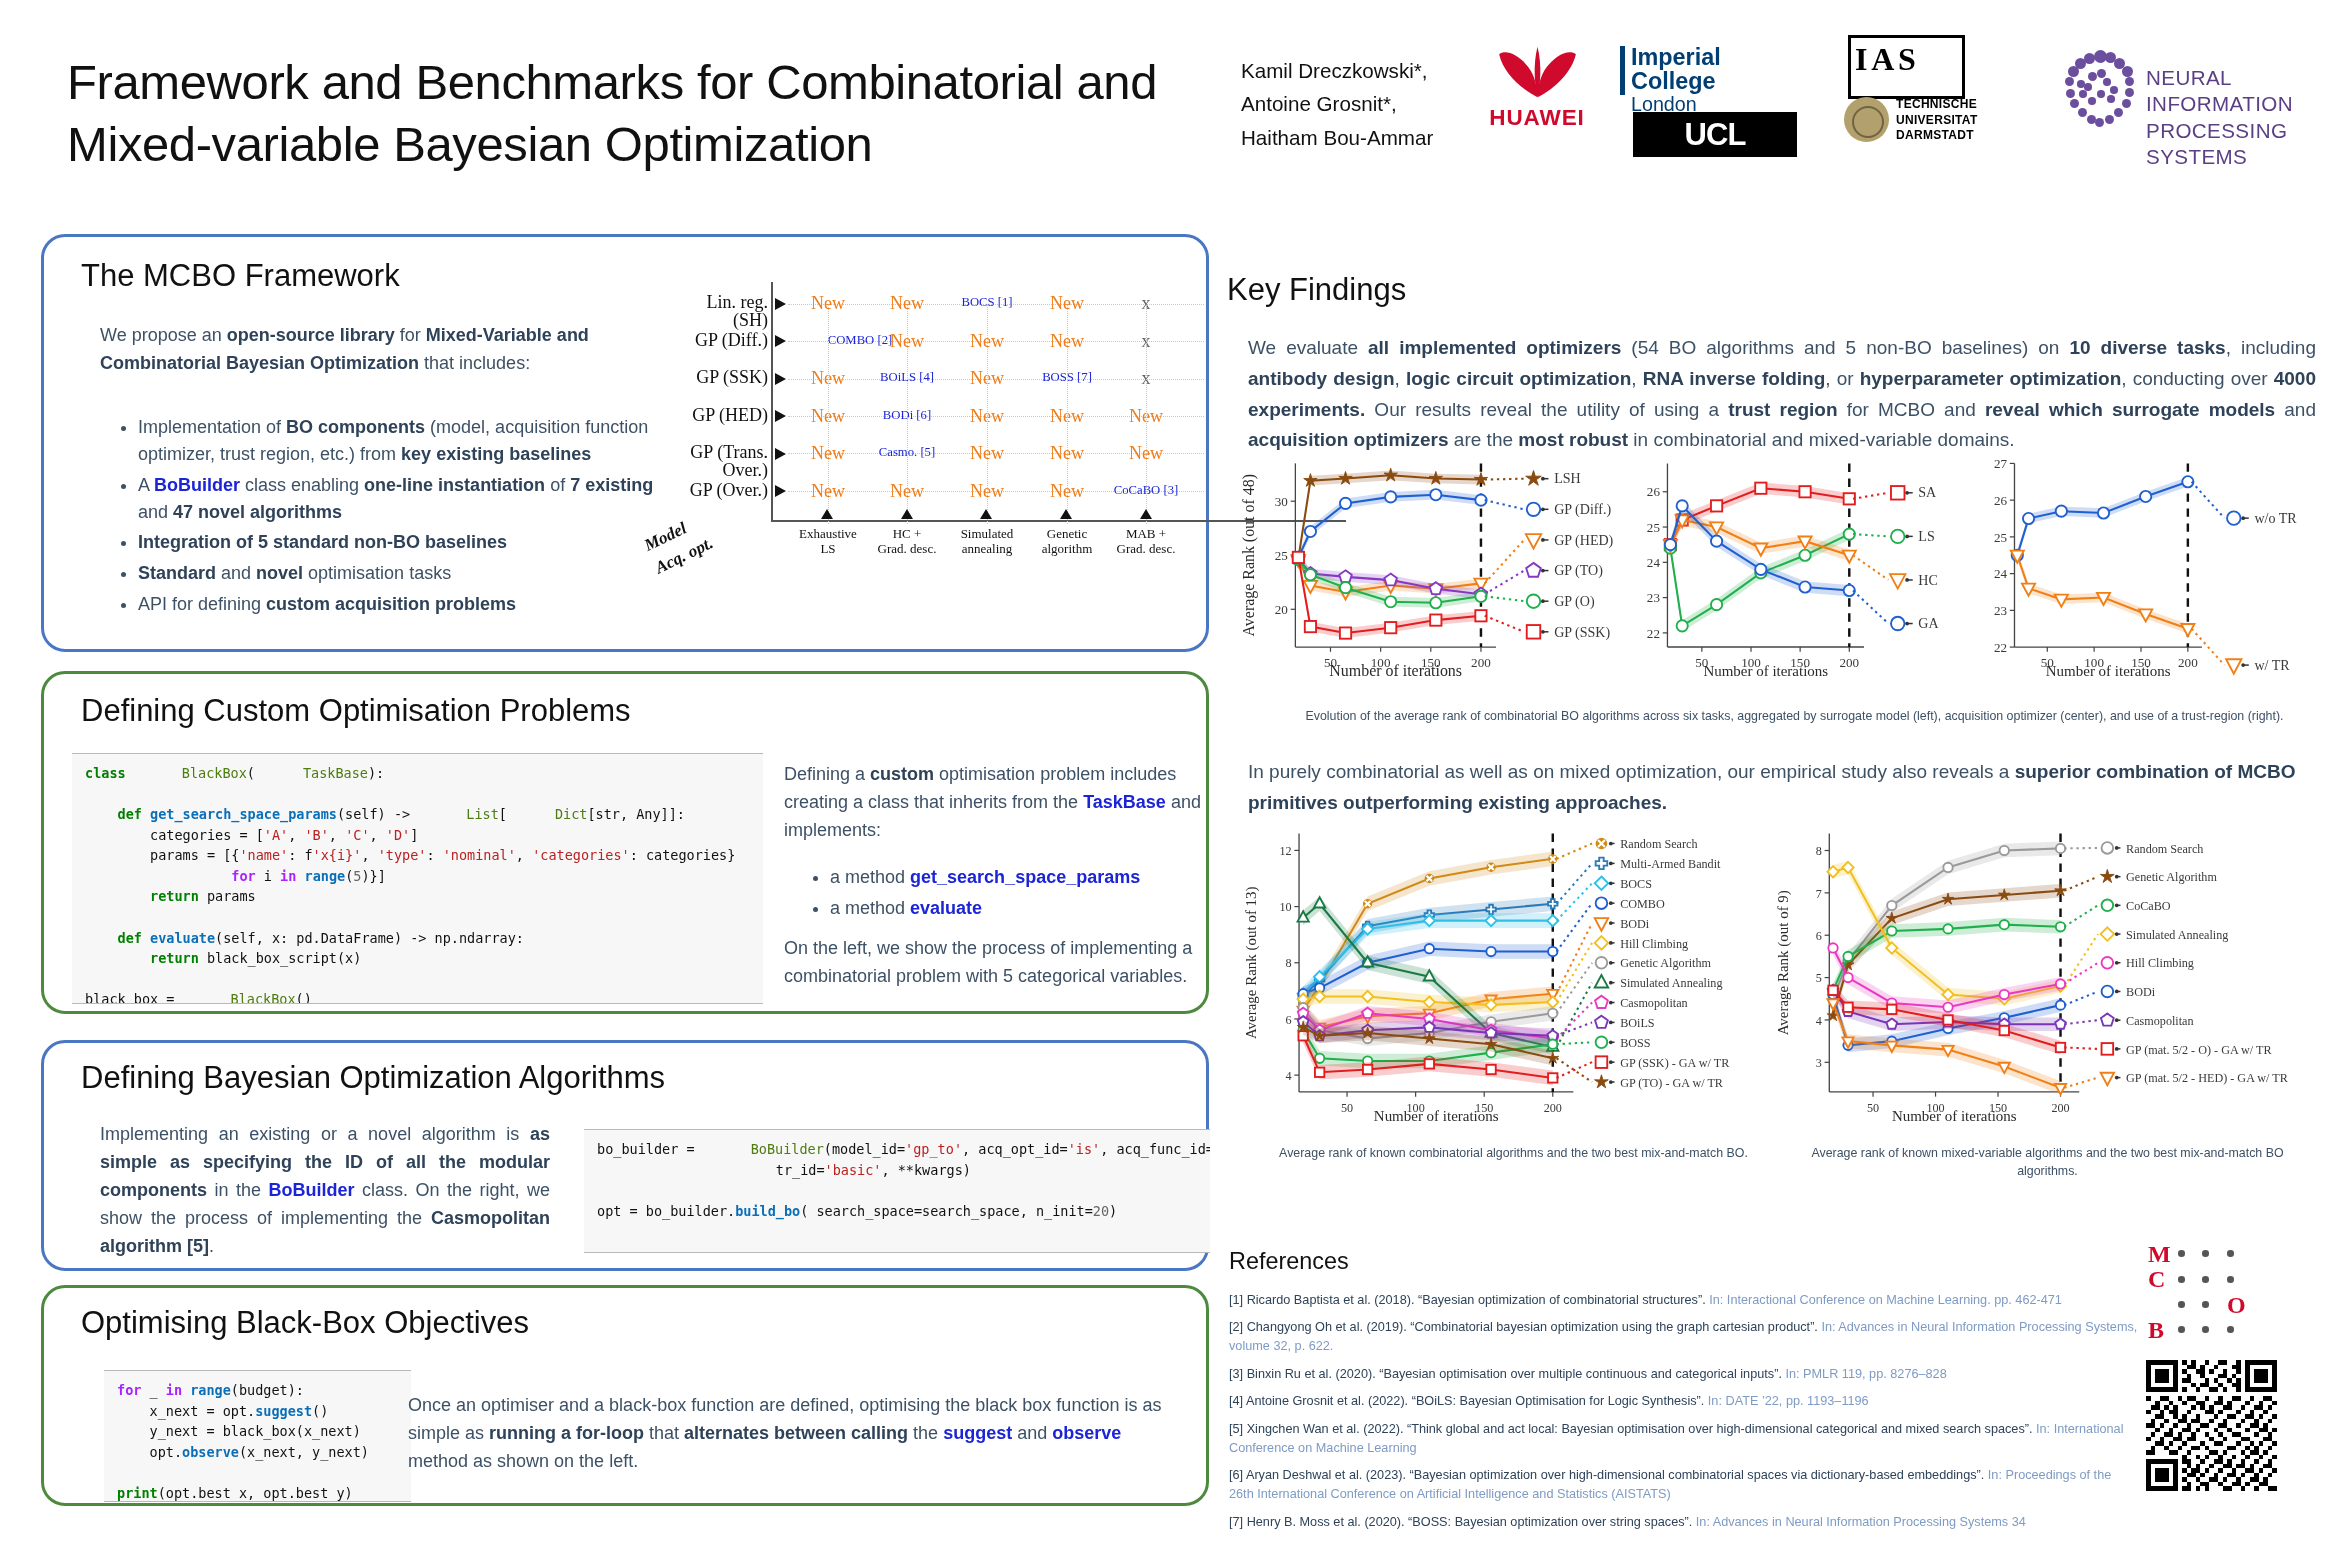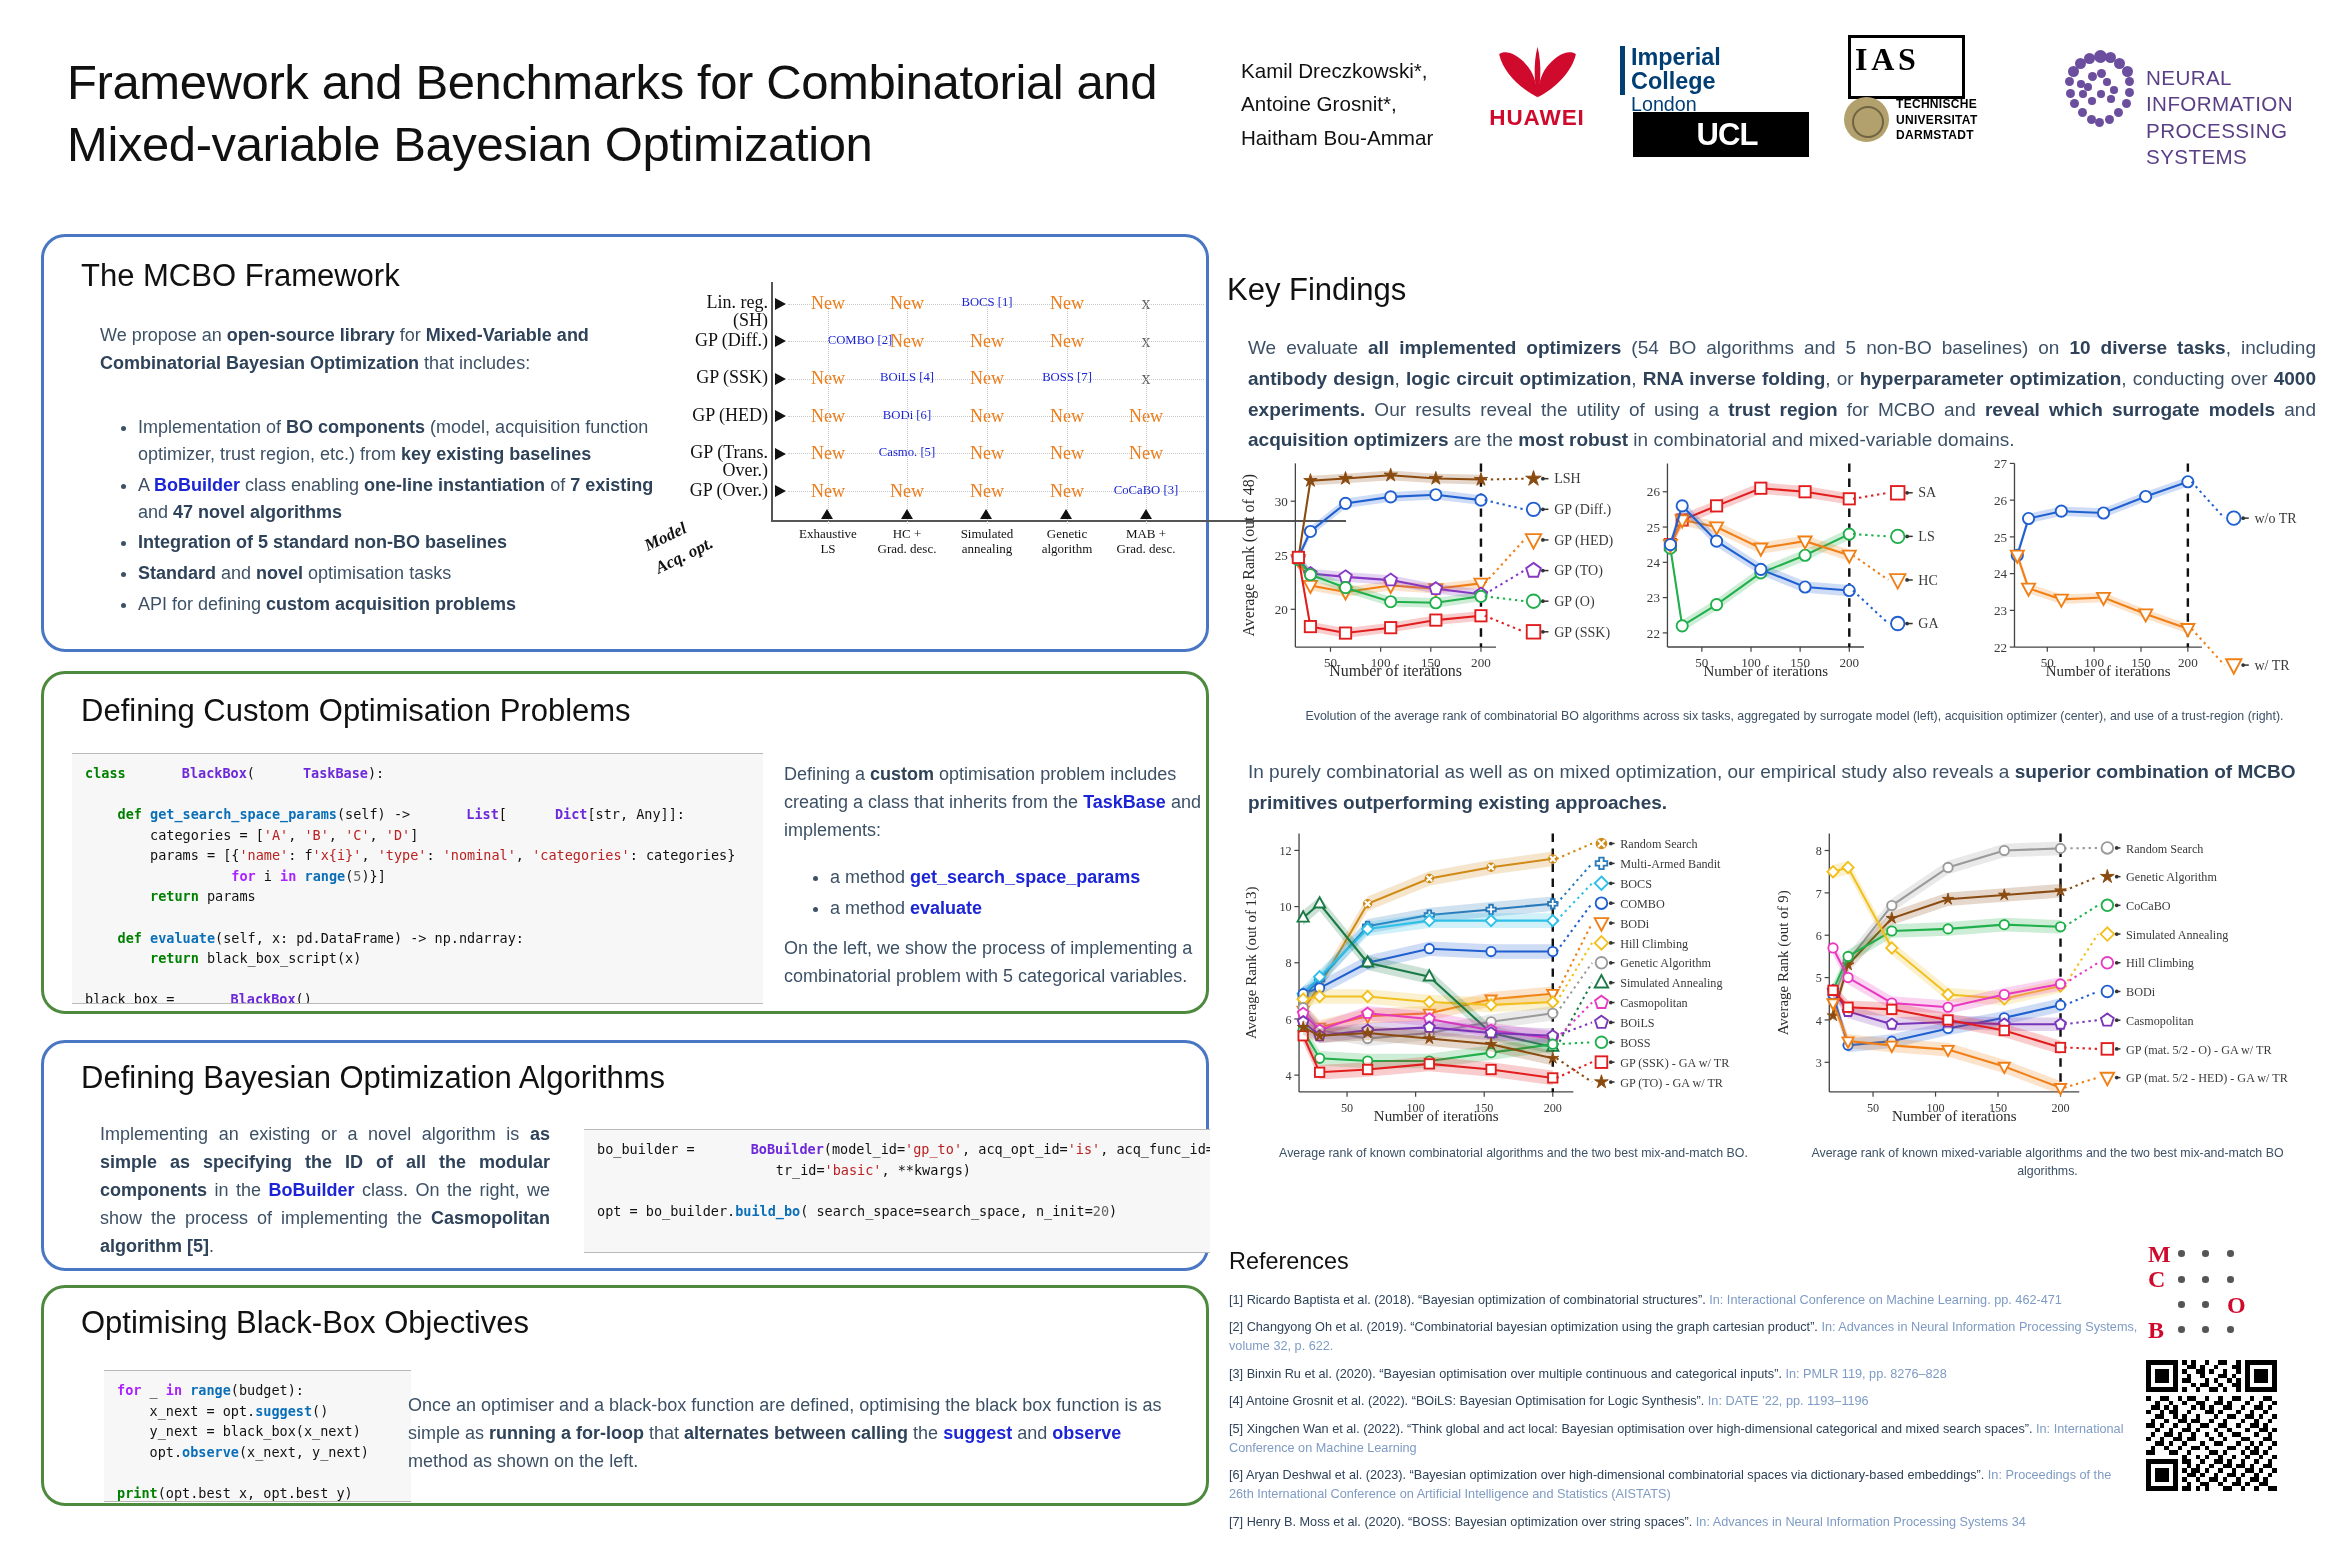--- a/index.html
+++ b/index.html
@@ -15,21 +15,21 @@
   
   .huawei{left:0px;top:19px;width:150px;height:98px;}
   .huawei .hw-mark{position:absolute;left:24px;top:0px;width:103px;height:58px;}
   .huawei .hw-txt{position:absolute;left:0;top:62px;width:150px;text-align:center;font-size:22.5px;font-weight:700;color:#cf0a2c;letter-spacing:0.9px;}
   
   .imperial{left:169px;top:20.6px;width:169px;height:62px;}
   .imperial .imp1{font-size:23.4px;font-weight:700;color:#003e74;line-height:1.05;}
   .imperial .imp2{font-size:19.7px;color:#003e74;line-height:1.1;}
   .imperial .impbar{position:absolute;left:-11.2px;top:1.9px;width:4.7px;height:49px;background:#003e74;}
   
-  .ucl{left:171px;top:88px;width:164px;height:45px;background:#000;display:flex;align-items:center;justify-content:center;padding-left:12px;}
+  .ucl{left:171px;top:88px;width:164px;height:45px;background:#000;display:flex;align-items:center;justify-content:center;}
   .ucl span{color:#fff;font-size:31px;font-weight:700;letter-spacing:-0.9px;}
   
   .tud{left:365px;top:11.2px;width:197px;height:114px;}
   .tud .tud-box{position:absolute;left:20.6px;top:0;width:111px;height:58px;border:3.7px solid #000;}
   .tud .tud-ias{position:absolute;left:28px;top:5.6px;font-size:32px;font-weight:700;letter-spacing:3.7px;color:#000;font-family:"Liberation Serif",serif;}
   .tud .tud-seal{position:absolute;left:17px;top:62px;width:45px;height:45px;border-radius:50%;background:#b2a16c;}
   .tud .tud-seal:after{content:"";position:absolute;left:8.4px;top:8.4px;width:28px;height:28px;border-radius:50%;border:2.8px solid #6f6344;}
   .tud .tud-t{position:absolute;left:69px;top:62px;font-size:12px;line-height:1.28;color:#000;font-weight:700;letter-spacing:0.3px;}
   
   .neurips{left:581px;top:17px;width:272px;height:105px;}
@@ -63,21 +63,21 @@
   .maxisX{position:absolute;height:1.9px;background:#555;}
   .mtick{position:absolute;width:0;height:0;border-left:6.6px solid transparent;border-right:6.6px solid transparent;border-bottom:10.3px solid #111;}
   .mcolhdr{position:absolute;font-size:13px;text-align:center;line-height:1.14;transform:translateX(-50%);color:#111;}
   .mcorner{position:absolute;font-size:17px;font-style:italic;font-weight:700;color:#111;transform:rotate(-26deg);line-height:1.45;}
 
   
   .code{position:absolute;background:#f7f7f7;border-top:1.9px solid #b9b9b9;border-bottom:1.9px solid #b9b9b9;
         font-family:"DejaVu Sans Mono",monospace;font-size:13.5px;line-height:1.52;color:#111;padding:9.4px 13px;white-space:pre;overflow:hidden;}
   .kw{color:#008000;font-weight:700;}
   .kw2{color:#aa22ff;font-weight:700;}
-  .cls{color:#6d28d9;font-weight:700;padding-left:48px;}
+  .cls{color:#4d7c0f;font-weight:400;padding-left:48px;}
   .fn{color:#0b6fb8;font-weight:700;}
   .str{color:#ba2121;}
   .num{color:#666;}
 
   
   .chart-box{position:absolute;}
   .caption{position:absolute;font-size:12.4px;color:#3d5166;line-height:1.45;}
 
   .refs-title{position:absolute;font-size:23.4px;color:#111;}
   .ref{position:absolute;font-size:12.7px;line-height:1.5;color:#2e4259;}

